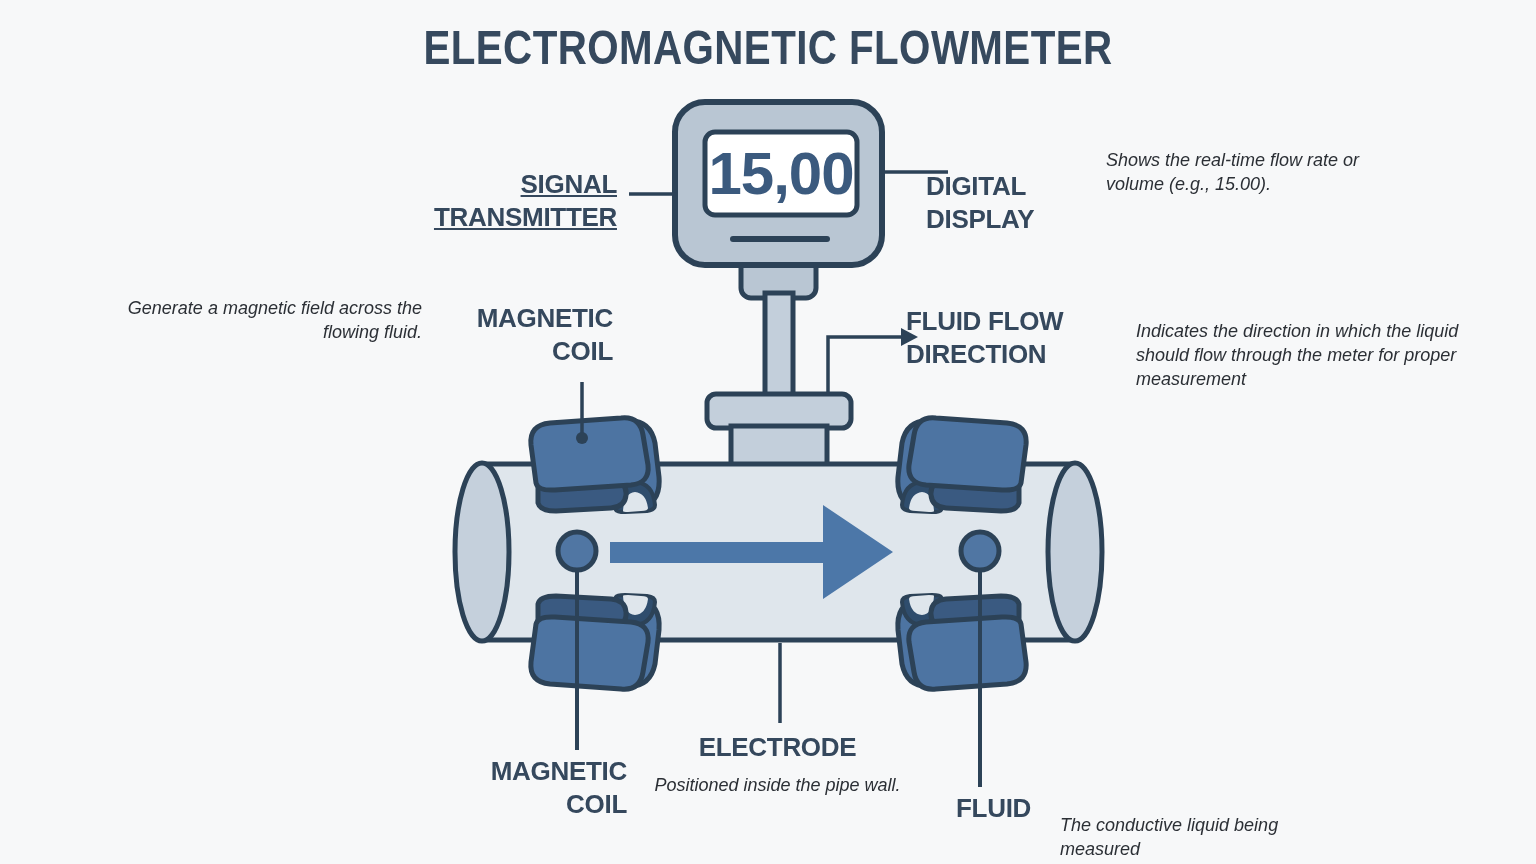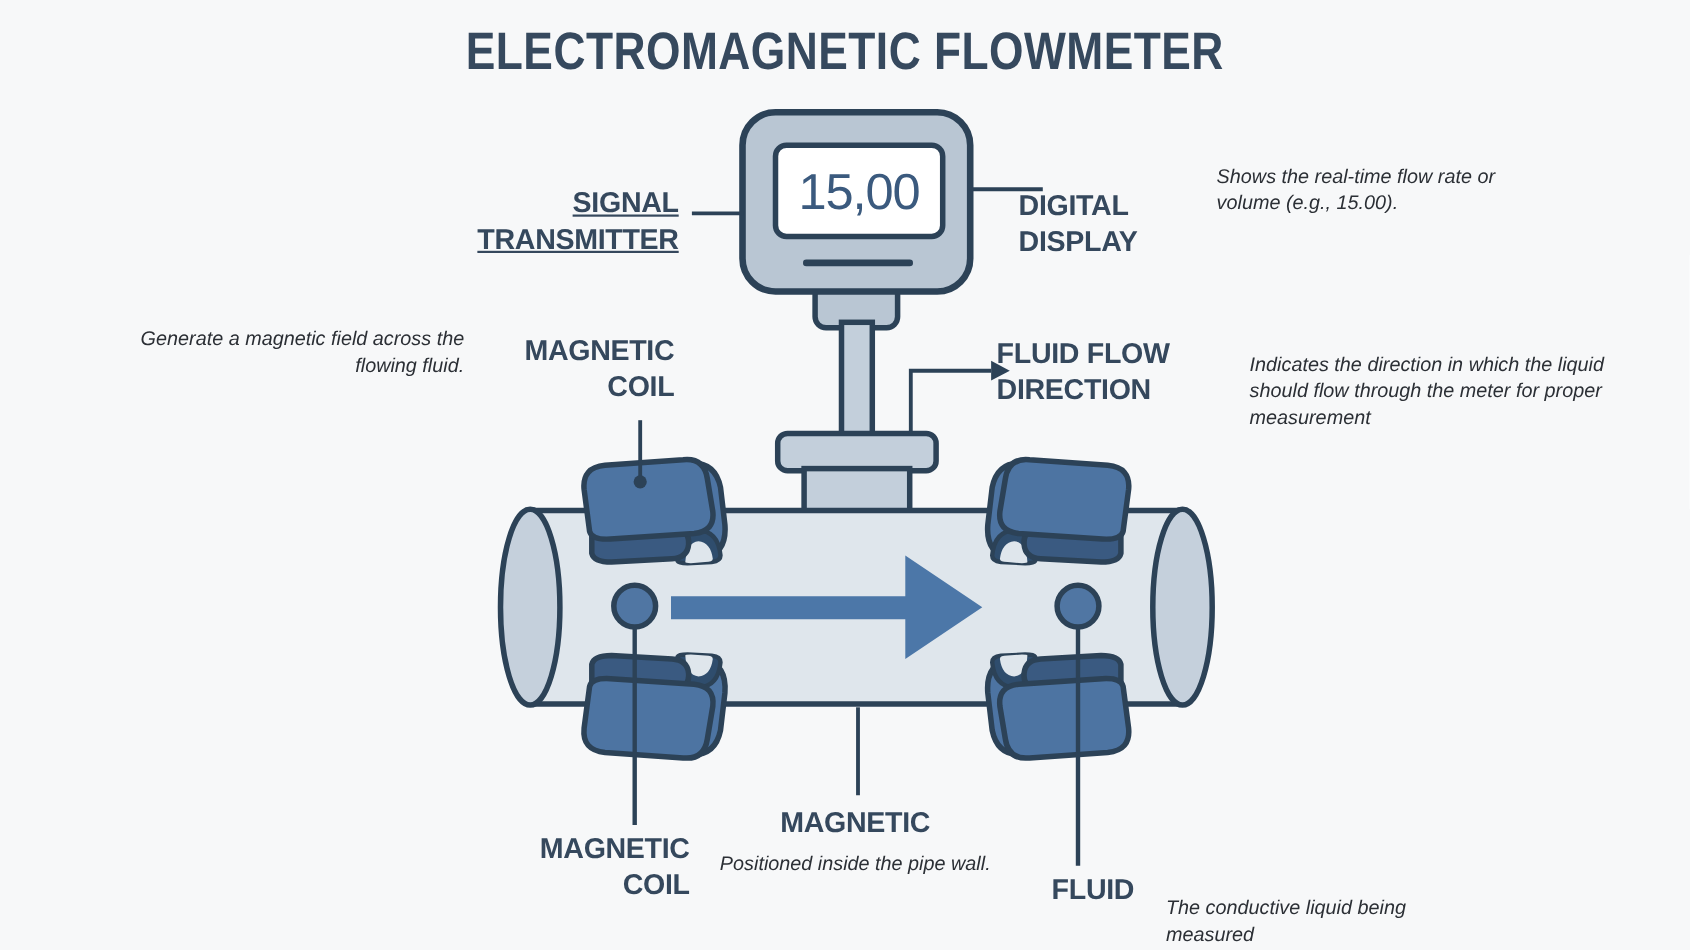--- a/index.html
+++ b/index.html
@@ -30,21 +30,21 @@
   .ralign{text-align:right;}
   .calign{text-align:center;}
   .title{
     position:absolute;left:0;right:0;top:20px;text-align:center;
     font-size:48px;font-weight:bold;color:#36495e;
     transform:scaleX(0.84);letter-spacing:0.5px;
   }
   .display-value{
     position:absolute;left:705px;top:132px;width:152px;height:83px;
     display:flex;align-items:center;justify-content:center;
-    font-size:46px;font-weight:normal;color:var(--disptext);letter-spacing:-1px;
+    font-size:60px;font-weight:bold;color:var(--disptext);letter-spacing:-1px;
   }
 </style>
 </head>
 <body>
 
 <div class="stage">
 
   <svg class="diagram" width="1536" height="864" viewBox="0 0 1536 864">
     <defs>
       <g id="coil">
@@ -114,19 +114,19 @@
   <div class="txt" style="left:1106px;top:149px;width:280px;">Shows the real-time flow rate or volume (e.g., 15.00).</div>
 
   <div class="txt ralign" style="left:117px;top:297px;width:305px;">Generate a magnetic field across the flowing fluid.</div>
   <div class="lbl ralign" style="left:441px;top:302px;width:172px;">MAGNETIC COIL</div>
 
   <div class="lbl" style="left:906px;top:305px;width:200px;">FLUID FLOW DIRECTION</div>
   <div class="txt" style="left:1136px;top:320px;width:330px;">Indicates the direction in which the liquid should flow through the meter for proper measurement</div>
 
   <div class="lbl ralign" style="left:455px;top:755px;width:172px;">MAGNETIC COIL</div>
 
-  <div class="lbl calign" style="left:655px;top:731px;width:245px;">MAGNETIC</div>
+  <div class="lbl calign" style="left:655px;top:731px;width:245px;">ELECTRODE</div>
   <div class="txt calign" style="left:615px;top:774px;width:325px;">Positioned inside the pipe wall.</div>
 
   <div class="lbl" style="left:956px;top:792px;width:120px;">FLUID</div>
   <div class="txt" style="left:1060px;top:789px;width:250px;margin-top:25px;">The conductive liquid being measured</div>
 
 </div>
 
 </body></html>

